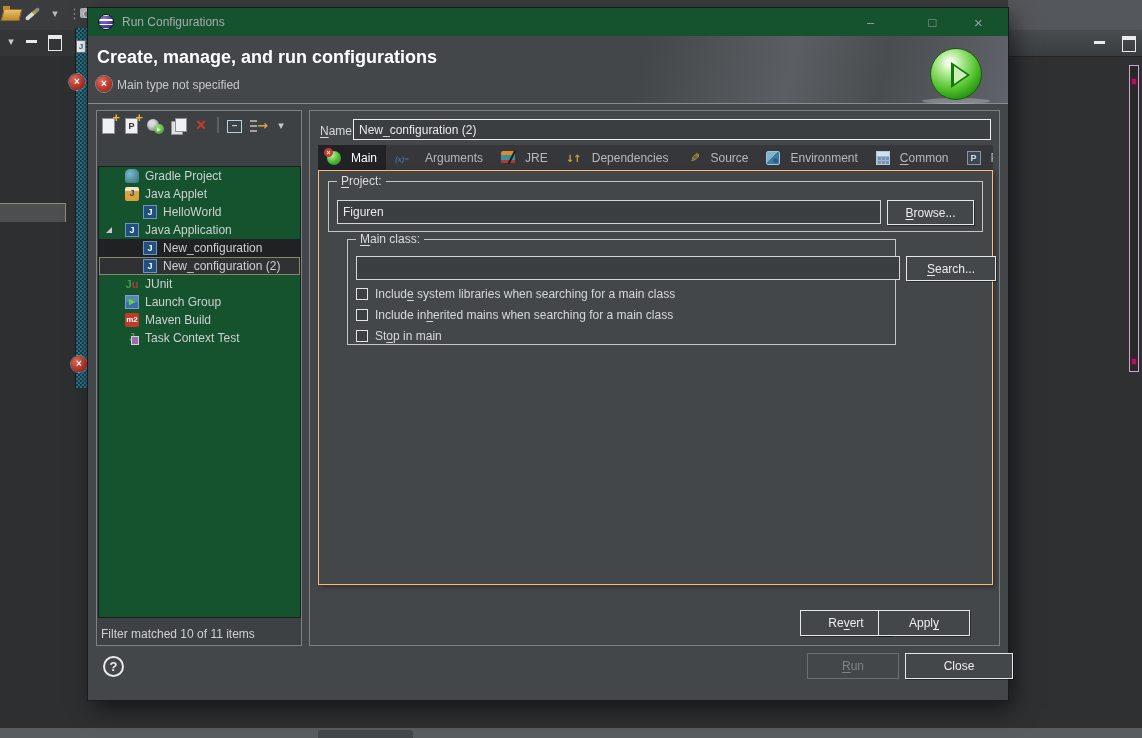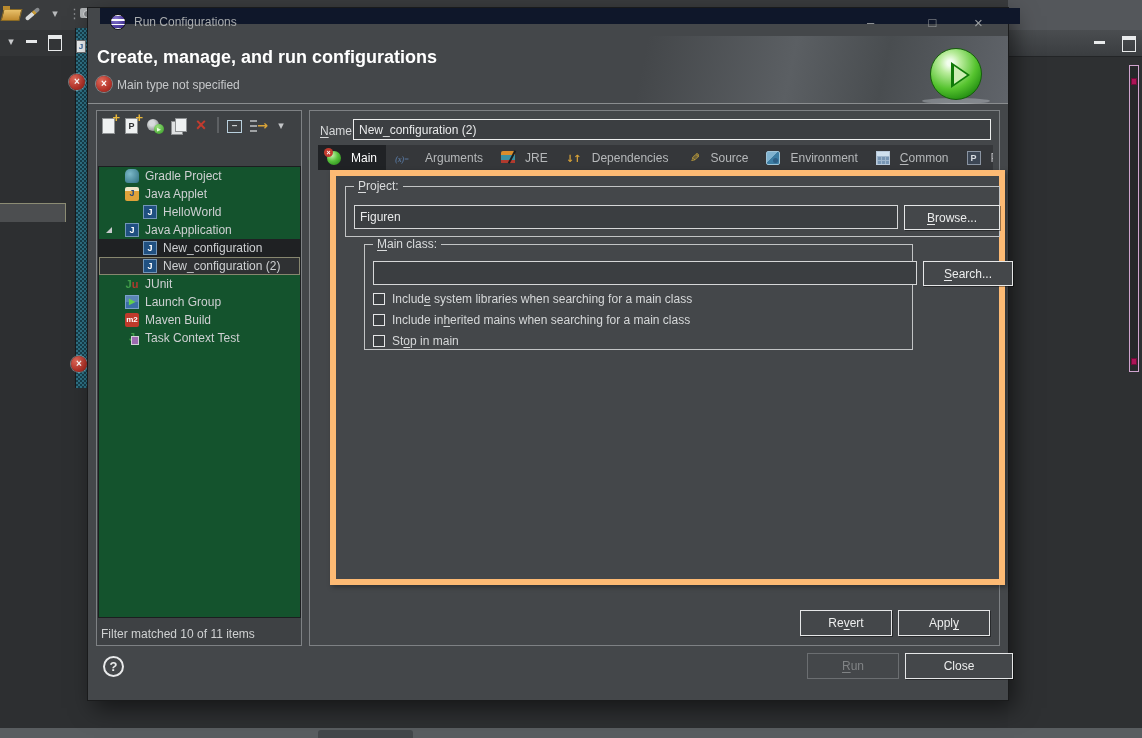--- a/index.html
+++ b/index.html
@@ -60,21 +60,21 @@
   #pink-marker-bottom { top:292px; }
 
   
   #bg-bottom-strip { left:0; top:728px; width:1142px; height:10px; background:#595d60; }
   #bg-hscroll-thumb { left:318px; top:730px; width:95px; height:8px; background:#43474a; border-radius:3px 3px 0 0; }
 
   
   #dialog { left:88px; top:8px; width:920px; height:692px; background:#44474a;
             box-shadow:0 0 0 1px #1a1b1c, 6px 8px 22px rgba(0,0,0,.55); }
 
-  #titlebar { left:12px; top:0; width:920px; height:16px; background:#0f172a; }
+  #titlebar { left:0; top:0; width:920px; height:28px; background:#14532d; }
   #eclipse-icon { left:10px; top:6px; width:16px; height:16px; border-radius:50%;
       background:repeating-linear-gradient(#ffffff 0 1.5px, transparent 1.5px 4.5px),
                  radial-gradient(circle at 35% 30%, #8a7ad0, #4a3a9a 60%, #2d2170);
       border:1px solid #151617; }
   #dialog-title { left:34px; top:7px; font-size:12px; color:#a8abad; }
   .winctl { position:absolute; top:0; width:45px; height:28px; display:flex; align-items:center; justify-content:center;
             color:#9da0a2; font-size:13px; }
   .winctl[data-name="minimize-button"] { left:760px; }
   .winctl[data-name="maximize-button"] { left:822px; }
   .winctl[data-name="close-button"]    { left:868px; font-size:15px; }
@@ -185,39 +185,39 @@
   .tab[data-icon="environment-tab-icon"] .tic::after { content:""; position:absolute; right:1px; bottom:1px; width:5px; height:5px;
       border-radius:50%; background:#2d5f86; }
   .tab[data-icon="common-tab-icon"] .tic { border:1px solid #b9c9da;
       background:linear-gradient(#cfe0ee 0 4px, transparent 4px),
                  repeating-linear-gradient(90deg, #9fb6cc 0 1px, transparent 1px 4px),
                  repeating-linear-gradient(#9fb6cc 0 1px, transparent 1px 4px), #7795b3; }
   .tab[data-icon="prototype-tab-icon"] .tic { background:#3c4654; border:1px solid #8a94a2; }
   .tab[data-icon="prototype-tab-icon"] .tic::before { content:"P"; color:#d7dbe0; font:bold 9px/12px "Liberation Sans",sans-serif;
       display:block; text-align:center; }
 
-  #tab-content { position:absolute; left:20px; top:59px; width:675px; height:415px;
-      border:6px solid #fdba74; box-shadow:2px 2px 5px rgba(0,0,0,.35); }
+  #tab-content { position:absolute; left:8px; top:59px; width:675px; height:415px;
+      border:1px solid #fdba74; box-shadow:2px 2px 5px rgba(0,0,0,.35); }
   .group { position:absolute; border:1px solid #c2c4c5; }
   #project-group { left:9px; top:10px; width:655px; height:51px; }
   #mainclass-group { left:9px; top:68px; width:549px; height:106px;margin-left:19px; }
   .legend { position:absolute; top:-8px; left:8px; background:#44474a; padding:0 4px; font-size:12px; color:#dadcdd; }
   .field { position:absolute; background:#3b3e41; border:1px solid #d6d7d8; color:#e8e9ea;
       font:12px "Liberation Sans",sans-serif; padding:0 5px; outline:none; }
   #project-input { left:8px; top:18px; width:544px; height:24px; }
   #mainclass-input { left:8px; top:16px; width:544px; height:24px; }
   .btn { position:absolute; display:flex; align-items:center; justify-content:center; font-size:12px; color:#eceded;
       border:1px solid #e6e7e8; background:#44474a; box-shadow:1px 1px 0 rgba(0,0,0,.4); cursor:default; }
-  #browse-btn { left:558px; top:18px; width:96px; height:25px; }
+  #browse-btn { left:558px; top:18px; width:87px; height:25px; }
   #search-btn { left:558px; top:16px; width:90px; height:25px; }
   .cb-row { position:absolute; left:8px; display:flex; align-items:center; gap:7px; height:16px;text-align:center; }
   .cb-box { width:12px; height:12px; background:#3c3f42; border:1px solid #e4e5e6; flex:none; }
   .cb-label { font-size:12px; color:#d6d8d9; white-space:nowrap; }
   #revert-btn { left:490px; top:499px; width:92px; height:26px; }
-  #apply-btn { left:588px; top:499px; width:92px; height:26px; }
+  #apply-btn { left:568px; top:499px; width:92px; height:26px; }
 
   
   #help-icon { left:15px; top:648px; width:21px; height:21px; border-radius:50%; border:2px solid #e9eaeb;
       color:#eceded; font:bold 13px/17px "Liberation Sans",sans-serif; text-align:center; }
   #run-btn { left:719px; top:645px; width:92px; height:26px; border-color:#6b6e71; color:#808385; box-shadow:none; }
   #close-btn { left:817px; top:645px; width:108px; height:26px; }
 </style>
 </head>
 <body>
 

